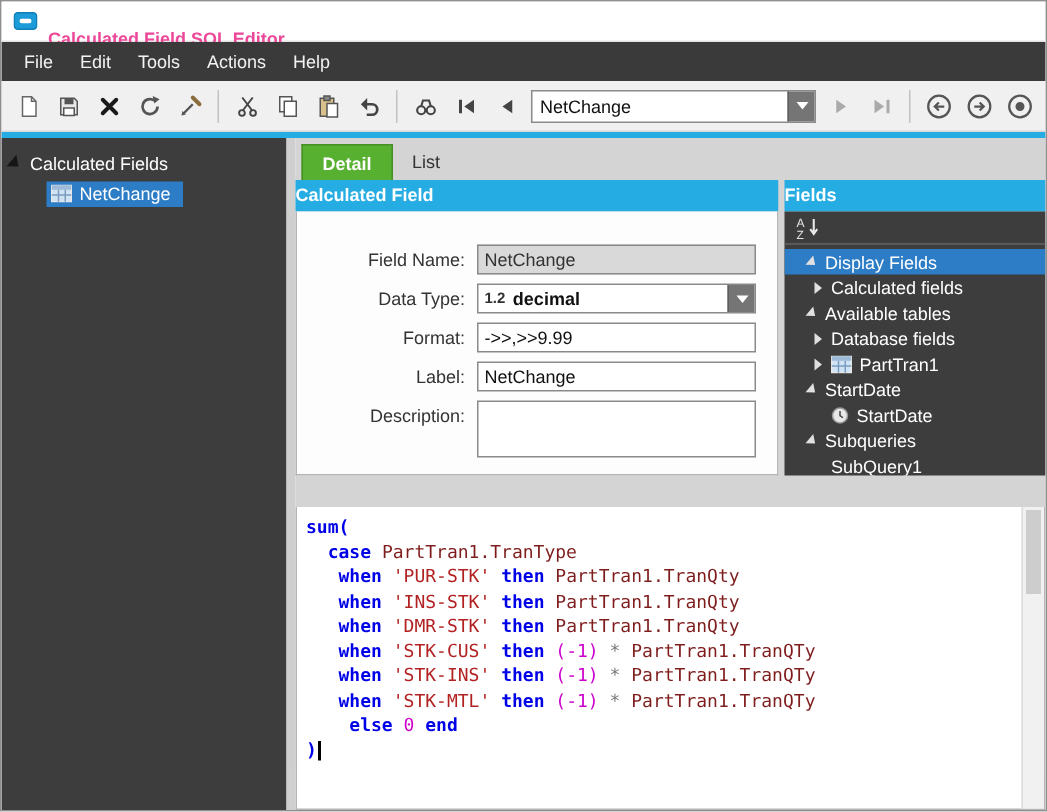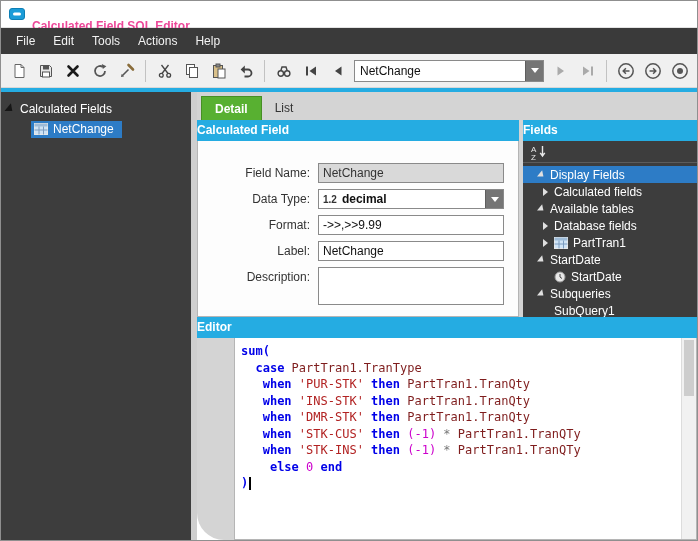--- a/index.html
+++ b/index.html
@@ -92,21 +92,21 @@
   .trow.sel { background:#2D7CC6; }
   .tri { width:0; height:0; border-left:5px solid #e0e0e0; border-top:4px solid transparent;
          border-bottom:4px solid transparent; margin-right:6px; flex:none; }
   .tri.exp { transform:rotate(40deg); }
   .tspacer { width:11px; flex:none; }
   .ticon { margin-right:5px; flex:none; display:flex; }
 
   
   .editor-header { position:absolute; top:225px; left:0; right:0; }
   .editor-body { position:absolute; top:246px; left:0; right:0; bottom:0; background:#fff;
-                 border:1px solid #b5b5b5; border-top:none;margin-left:37px; }
+                 border:1px solid #b5b5b5; border-top:none; }
   .code-area { position:absolute; top:0; left:0; right:15px; bottom:0; padding:5px 0 0 6px;
                font-family:"DejaVu Sans Mono", monospace; font-size:12px; overflow:hidden; }
   .code-line { white-space:pre; line-height:16.5px; }
   .tok-kw { color:#0000E8; font-weight:bold; }
   .tok-id { color:#7f1d1d; }
   .tok-str { color:#B22222; }
   .tok-num { color:#CC00CC; }
   .tok-op { color:#777777; }
   .tok-pl { color:#000; }
   .caret { display:inline-block; width:2px; height:13px; background:#000; vertical-align:text-bottom;
@@ -377,30 +377,30 @@
             <span>Subqueries</span>
           </div>
           <div class="trow lvl1">
             <span class="tspacer"></span>
             <span>SubQuery1</span>
           </div>
         </div>
       </div>
     </div>
 
-    <div class="editor-header panel-header">Editor</div>
     <div class="editor-body">
       <div class="code-area">
           <div class="code-line"><span class="tok-kw">sum(</span></div>
           <div class="code-line"><span class="tok-pl">  </span><span class="tok-kw">case</span><span class="tok-pl"> </span><span class="tok-id">PartTran1.TranType</span></div>
           <div class="code-line"><span class="tok-pl">   </span><span class="tok-kw">when</span><span class="tok-pl"> </span><span class="tok-str">'PUR-STK'</span><span class="tok-pl"> </span><span class="tok-kw">then</span><span class="tok-pl"> </span><span class="tok-id">PartTran1.TranQty</span></div>
           <div class="code-line"><span class="tok-pl">   </span><span class="tok-kw">when</span><span class="tok-pl"> </span><span class="tok-str">'INS-STK'</span><span class="tok-pl"> </span><span class="tok-kw">then</span><span class="tok-pl"> </span><span class="tok-id">PartTran1.TranQty</span></div>
           <div class="code-line"><span class="tok-pl">   </span><span class="tok-kw">when</span><span class="tok-pl"> </span><span class="tok-str">'DMR-STK'</span><span class="tok-pl"> </span><span class="tok-kw">then</span><span class="tok-pl"> </span><span class="tok-id">PartTran1.TranQty</span></div>
           <div class="code-line"><span class="tok-pl">   </span><span class="tok-kw">when</span><span class="tok-pl"> </span><span class="tok-str">'STK-CUS'</span><span class="tok-pl"> </span><span class="tok-kw">then</span><span class="tok-pl"> </span><span class="tok-num">(-1)</span><span class="tok-op"> * </span><span class="tok-id">PartTran1.TranQTy</span></div>
           <div class="code-line"><span class="tok-pl">   </span><span class="tok-kw">when</span><span class="tok-pl"> </span><span class="tok-str">'STK-INS'</span><span class="tok-pl"> </span><span class="tok-kw">then</span><span class="tok-pl"> </span><span class="tok-num">(-1)</span><span class="tok-op"> * </span><span class="tok-id">PartTran1.TranQTy</span></div>
+          <div class="code-line"><span class="tok-pl">   </span><span class="tok-kw">when</span><span class="tok-pl"> </span><span class="tok-str">'STK-MTL'</span><span class="tok-pl"> </span><span class="tok-kw">then</span><span class="tok-pl"> </span><span class="tok-num">(-1)</span><span class="tok-op"> * </span><span class="tok-id">PartTran1.TranQTy</span></div>
           <div class="code-line"><span class="tok-pl">    </span><span class="tok-kw">else</span><span class="tok-pl"> </span><span class="tok-num">0</span><span class="tok-pl"> </span><span class="tok-kw">end</span></div>
           <div class="code-line"><span class="tok-kw">)</span><span class="caret"></span></div>
         </div>
       <div class="vscroll">
         <div class="vthumb"></div>
       </div>
     </div>
 
   </div>
 </div>

